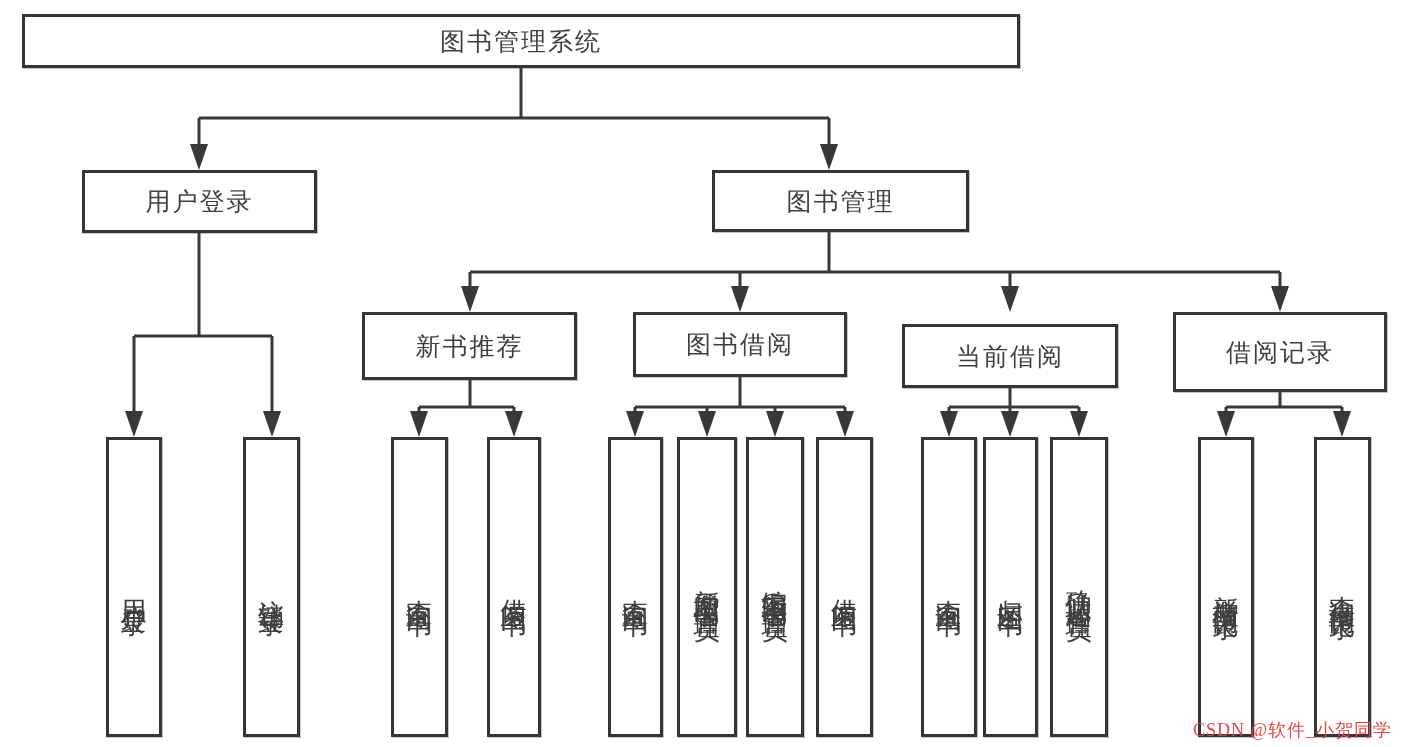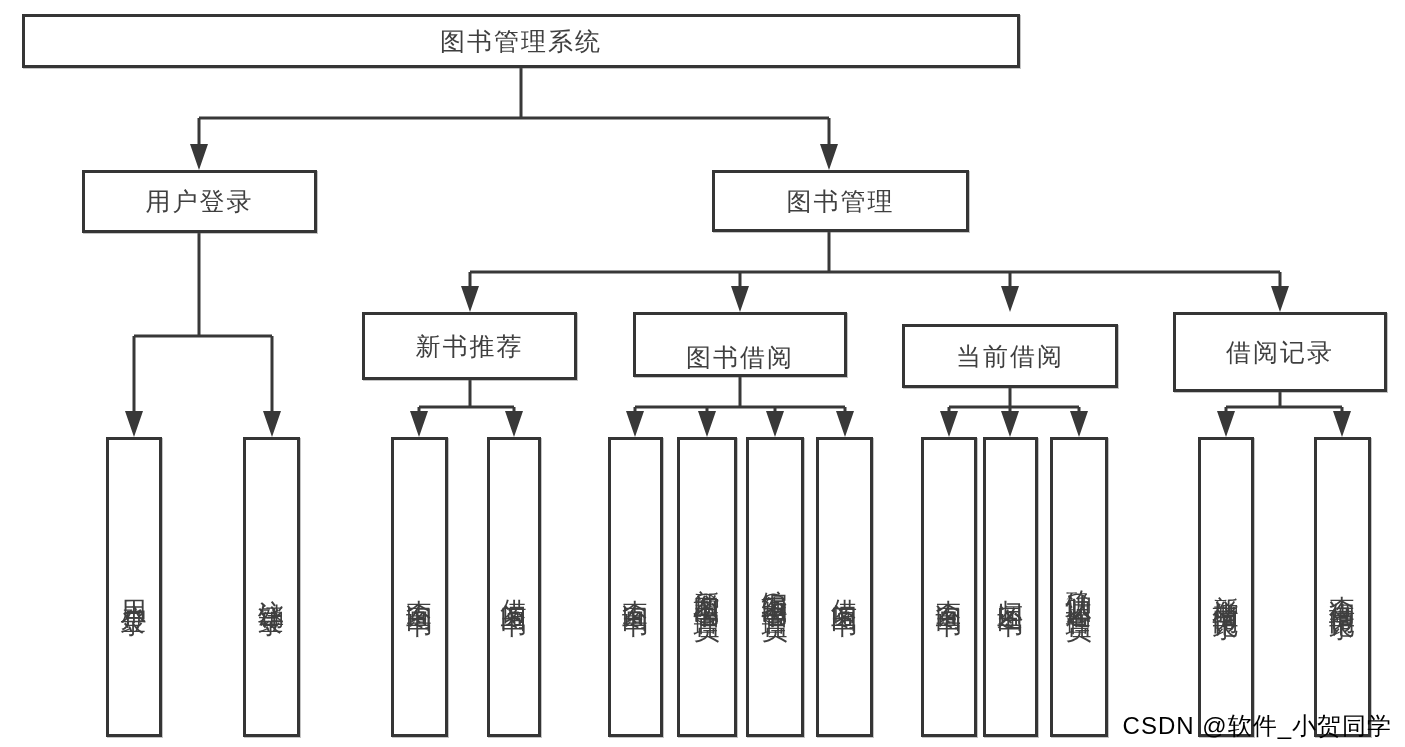--- a/index.html
+++ b/index.html
@@ -47,25 +47,26 @@
     writing-mode: vertical-rl;
     font-size: 26px;
     letter-spacing: 4px;
     line-height: 1;
     white-space: nowrap;
   }
   .watermark {
     position: absolute;
     right: 13px;
     bottom: 5px;
-    font-size: 24px;
-    color: #000000;
+    font-size: 18px;
+    color: #ef4444;
     letter-spacing: 1px;
     z-index: 3;
     white-space: nowrap;
+    font-family: Liberation Serif, serif;
   }
 </style>
 </head>
 <body>
 
 <div class="canvas">
 
   <svg class="connectors" viewBox="0 0 1405 747" xmlns="http://www.w3.org/2000/svg">
     <path class="lines" d="
       M521 68 V118 M199 118 H829 M199 118 V146 M829 118 V146
@@ -95,21 +96,21 @@
   <div class="node" style="left:82px; top:170px; width:235px; height:63px;">
     <span class="h-label">用户登录</span>
   </div>
   <div class="node" style="left:712px; top:170px; width:257px; height:62px;">
     <span class="h-label">图书管理</span>
   </div>
 
   <div class="node" style="left:362px; top:312px; width:215px; height:68px;">
     <span class="h-label">新书推荐</span>
   </div>
-  <div class="node" style="left:633px; top:312px; width:214px; height:65px;align-items:flex-end;">
+  <div class="node" style="left:633px; top:312px; width:214px; height:65px;">
     <span class="h-label">图书借阅</span>
   </div>
   <div class="node" style="left:902px; top:312px; width:216px; height:64px;margin-top:12px;">
     <span class="h-label">当前借阅</span>
   </div>
   <div class="node" style="left:1173px; top:312px; width:214px; height:80px;">
     <span class="h-label">借阅记录</span>
   </div>
 
   <div class="node" style="left:106px; top:437px; width:56px; height:300px;">

